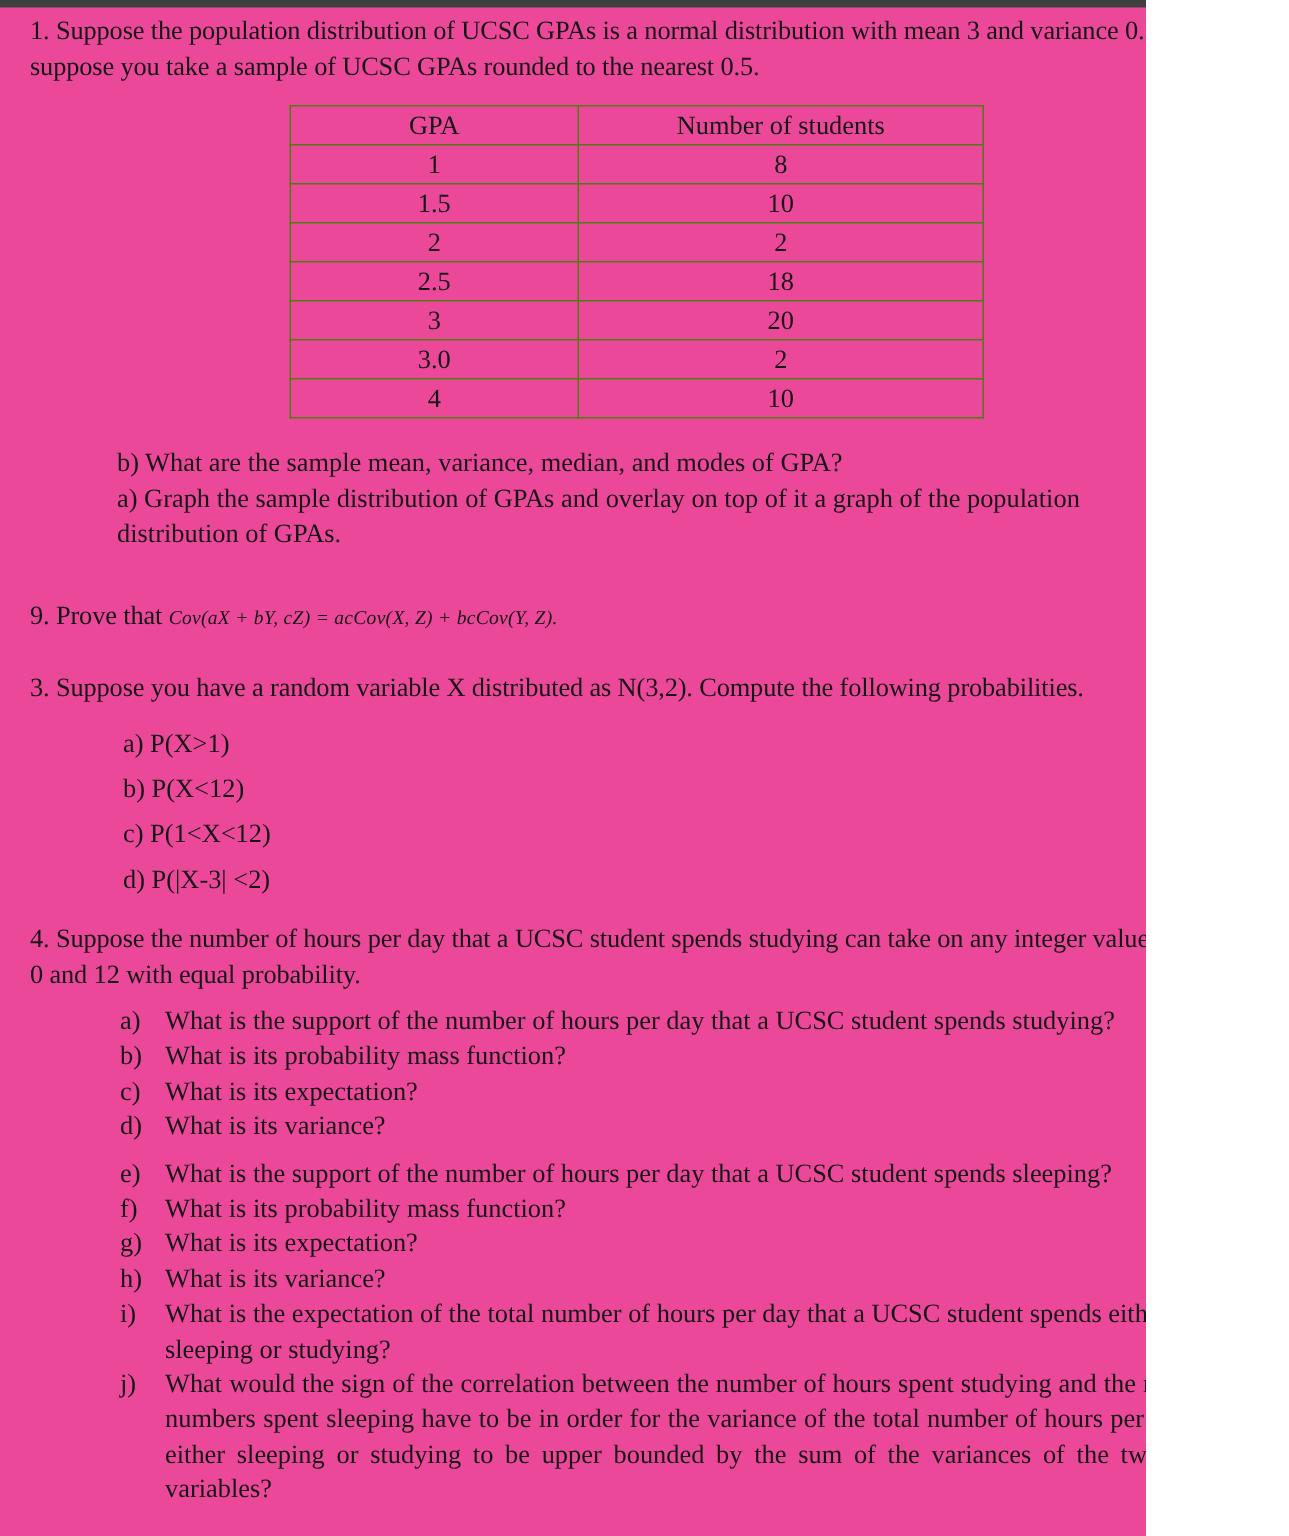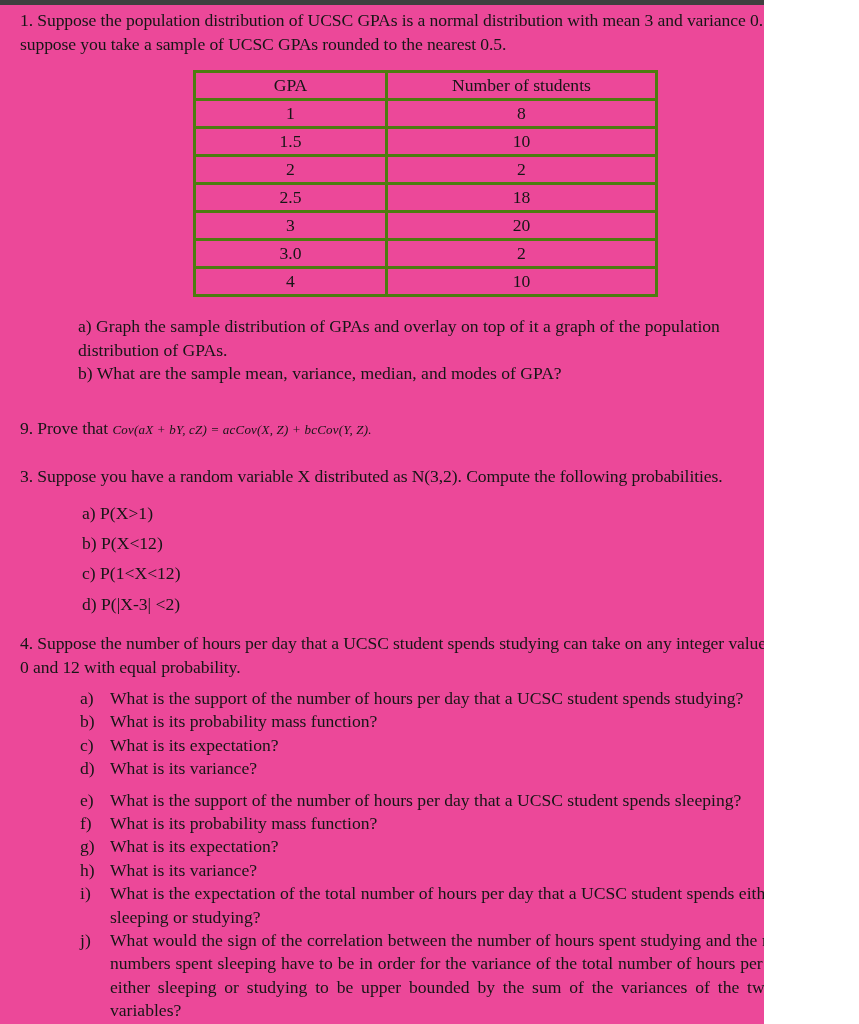--- a/index.html
+++ b/index.html
@@ -92,21 +92,21 @@
     margin-top: 14px;
     padding-left: 193px;
   }
   table.gpa-table {
     border-collapse: collapse;
     width: 462px;
     table-layout: fixed;
     font-size: 17.6px;
   }
   table.gpa-table td, table.gpa-table th {
-    border: 3px solid #4d7c0f;
+    border: 1px solid #4d7c0f;
     text-align: center;
     font-weight: normal;
     padding: 1px 0 2px 0;
     height: 22px;
     line-height: 1.15;
   }
   table.gpa-table col.c1 { width: 192px; }
   table.gpa-table col.c2 { width: 270px; }
 
   
@@ -167,22 +167,22 @@
           </tr>
           <tr>
             <td>4</td>
             <td>10</td>
           </tr>
         </tbody>
       </table>
     </div>
 
     <div class="sub-block-1">
+      <span class="sub-line">b) What are the sample mean, variance, median, and modes of GPA?</span>
       <span class="sub-line">a) Graph the sample distribution of GPAs and overlay on top of it a graph of the population distribution of GPAs.</span>
-      <span class="sub-line">b) What are the sample mean, variance, median, and modes of GPA?</span>
     </div>
 
     <p class="q-para q-gap-lg"><span>9. Prove that </span><span class="math">Cov(aX + bY, cZ) = acCov(X, Z) + bcCov(Y, Z).</span></p>
 
     <p class="q-para q-gap-md">3. Suppose you have a random variable X distributed as N(3,2). Compute the following probabilities.</p>
 
     <div class="sub-block-3">
       <span class="sub-line">a) P(X&gt;1)</span>
       <span class="sub-line">b) P(X&lt;12)</span>
       <span class="sub-line">c) P(1&lt;X&lt;12)</span>

